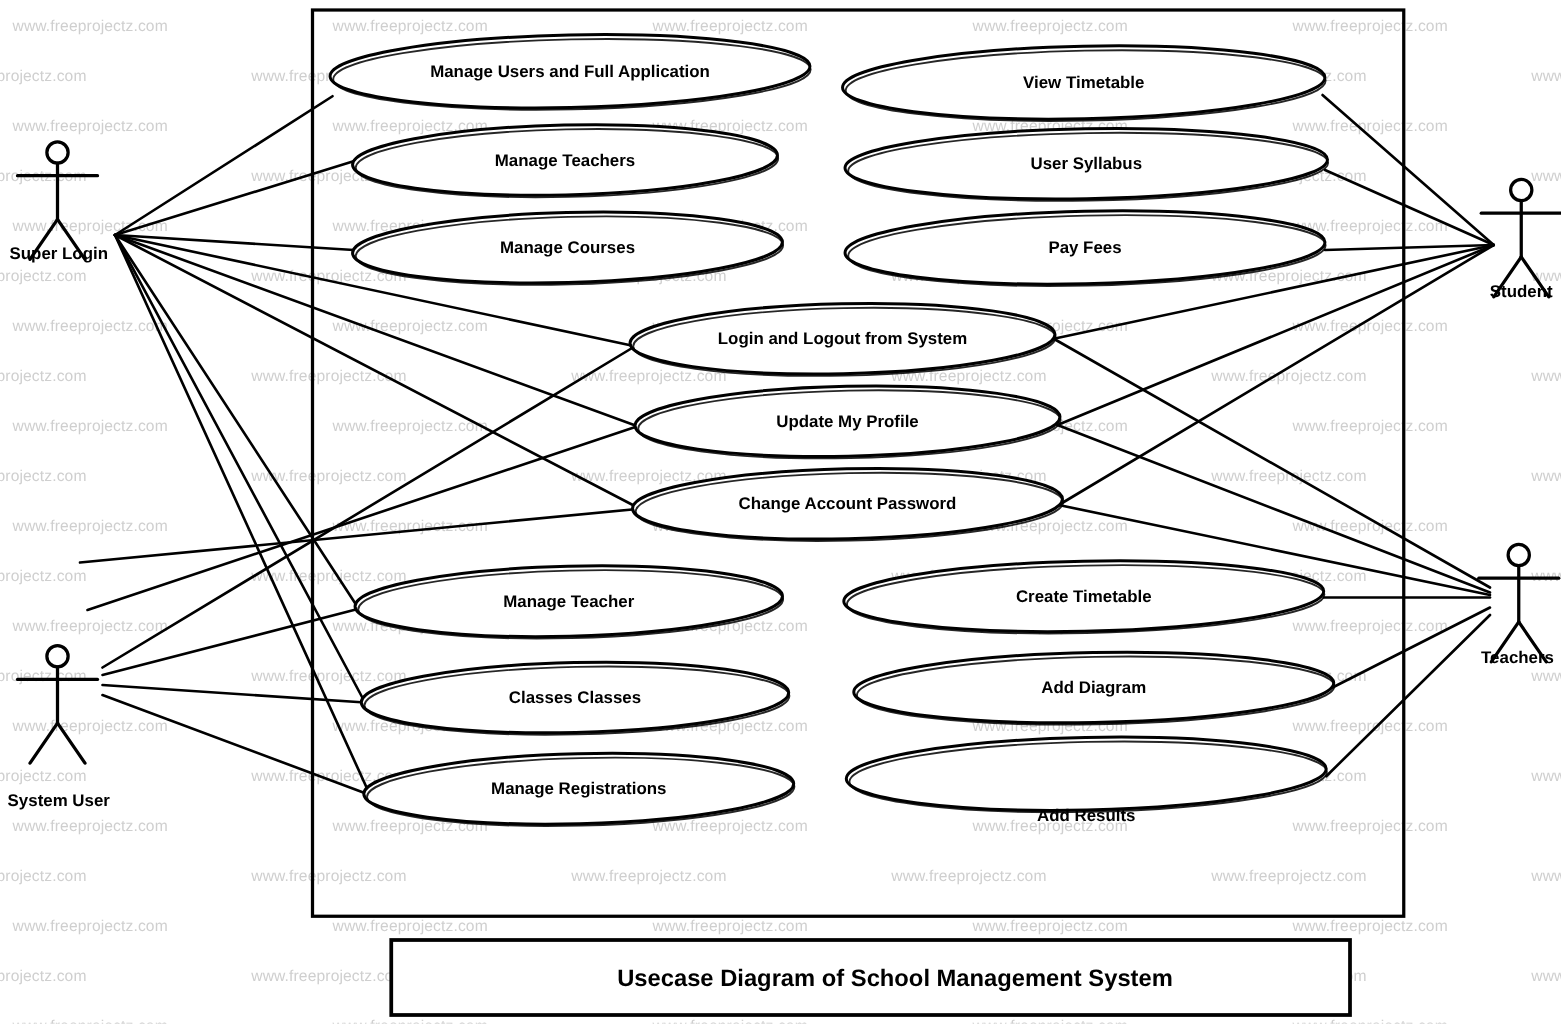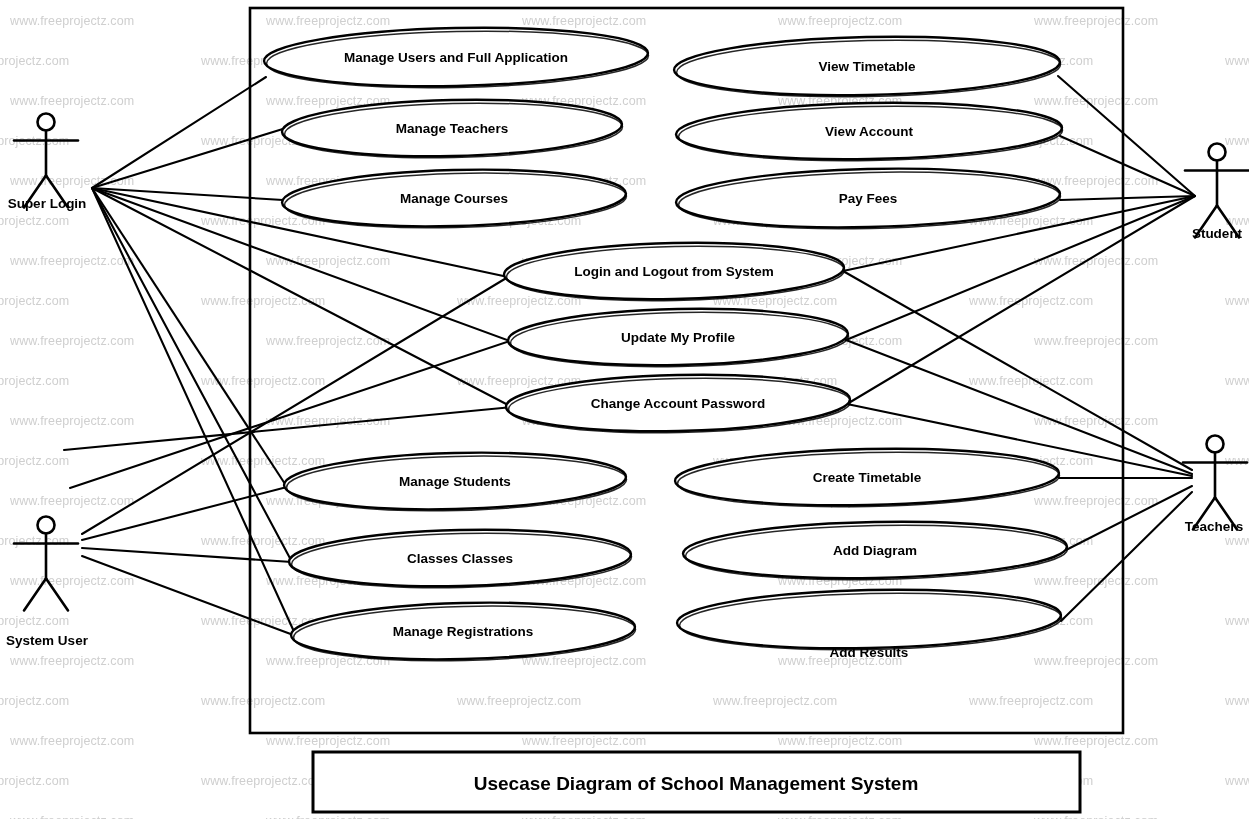--- a/index.html
+++ b/index.html
@@ -294,31 +294,31 @@
         <rect x="250" y="8" width="873" height="725" fill="none" stroke="#000000" stroke-width="2.6"></rect>
         <rect x="313" y="752" width="767" height="60" fill="#ffffff" stroke="#000000" stroke-width="3"></rect>
       </g>
   </svg>
 
   <div id="labels">
       <div class="uc-label" style="left: 456px; top: 57px;">Manage Users and Full Application</div>
       <div class="uc-label" style="left: 452px; top: 128px;">Manage Teachers</div>
       <div class="uc-label" style="left: 454px; top: 198px;">Manage Courses</div>
       <div class="uc-label" style="left: 867px; top: 66px;">View Timetable</div>
-      <div class="uc-label" style="left: 869px; top: 131px;">View Account</div>
+      <div class="uc-label" style="left: 869px; top: 131px;">User Syllabus</div>
       <div class="uc-label" style="left: 868px; top: 198px;">Pay Fees</div>
       <div class="uc-label" style="left: 674px; top: 271px;">Login and Logout from System</div>
       <div class="uc-label" style="left: 678px; top: 337px;">Update My Profile</div>
       <div class="uc-label" style="left: 678px; top: 403px;">Change Account Password</div>
-      <div class="uc-label" style="left: 455px; top: 481px;">Manage Students</div>
+      <div class="uc-label" style="left: 455px; top: 481px;">Manage Teacher</div>
       <div class="uc-label" style="left: 460px; top: 558px;">Classes Classes</div>
       <div class="uc-label" style="left: 463px; top: 631px;">Manage Registrations</div>
       <div class="uc-label" style="left: 867px; top: 477px;">Create Timetable</div>
       <div class="uc-label" style="left: 875px; top: 550px;">Add Diagram</div>
       <div class="uc-label" style="left: 869px; top: 652px;">Add Results</div>
       <div class="actor-label" style="left: 47px; top: 203px;">Super Login</div>
       <div class="actor-label" style="left: 47px; top: 607px; margin-top: 33px;">System User</div>
       <div class="actor-label" style="left: 1217px; top: 233px;">Student</div>
       <div class="actor-label" style="left: 1214px; top: 526px;">Teachers</div>
-      <div class="title-label" style="left: 696px; top: 784px;">Usecase Diagram of School Management System</div>
+      <div class="title-label" style="left: 716px; top: 784px;">Usecase Diagram of School Management System</div>
     </div>
 
 </div>
 
 </body></html>

